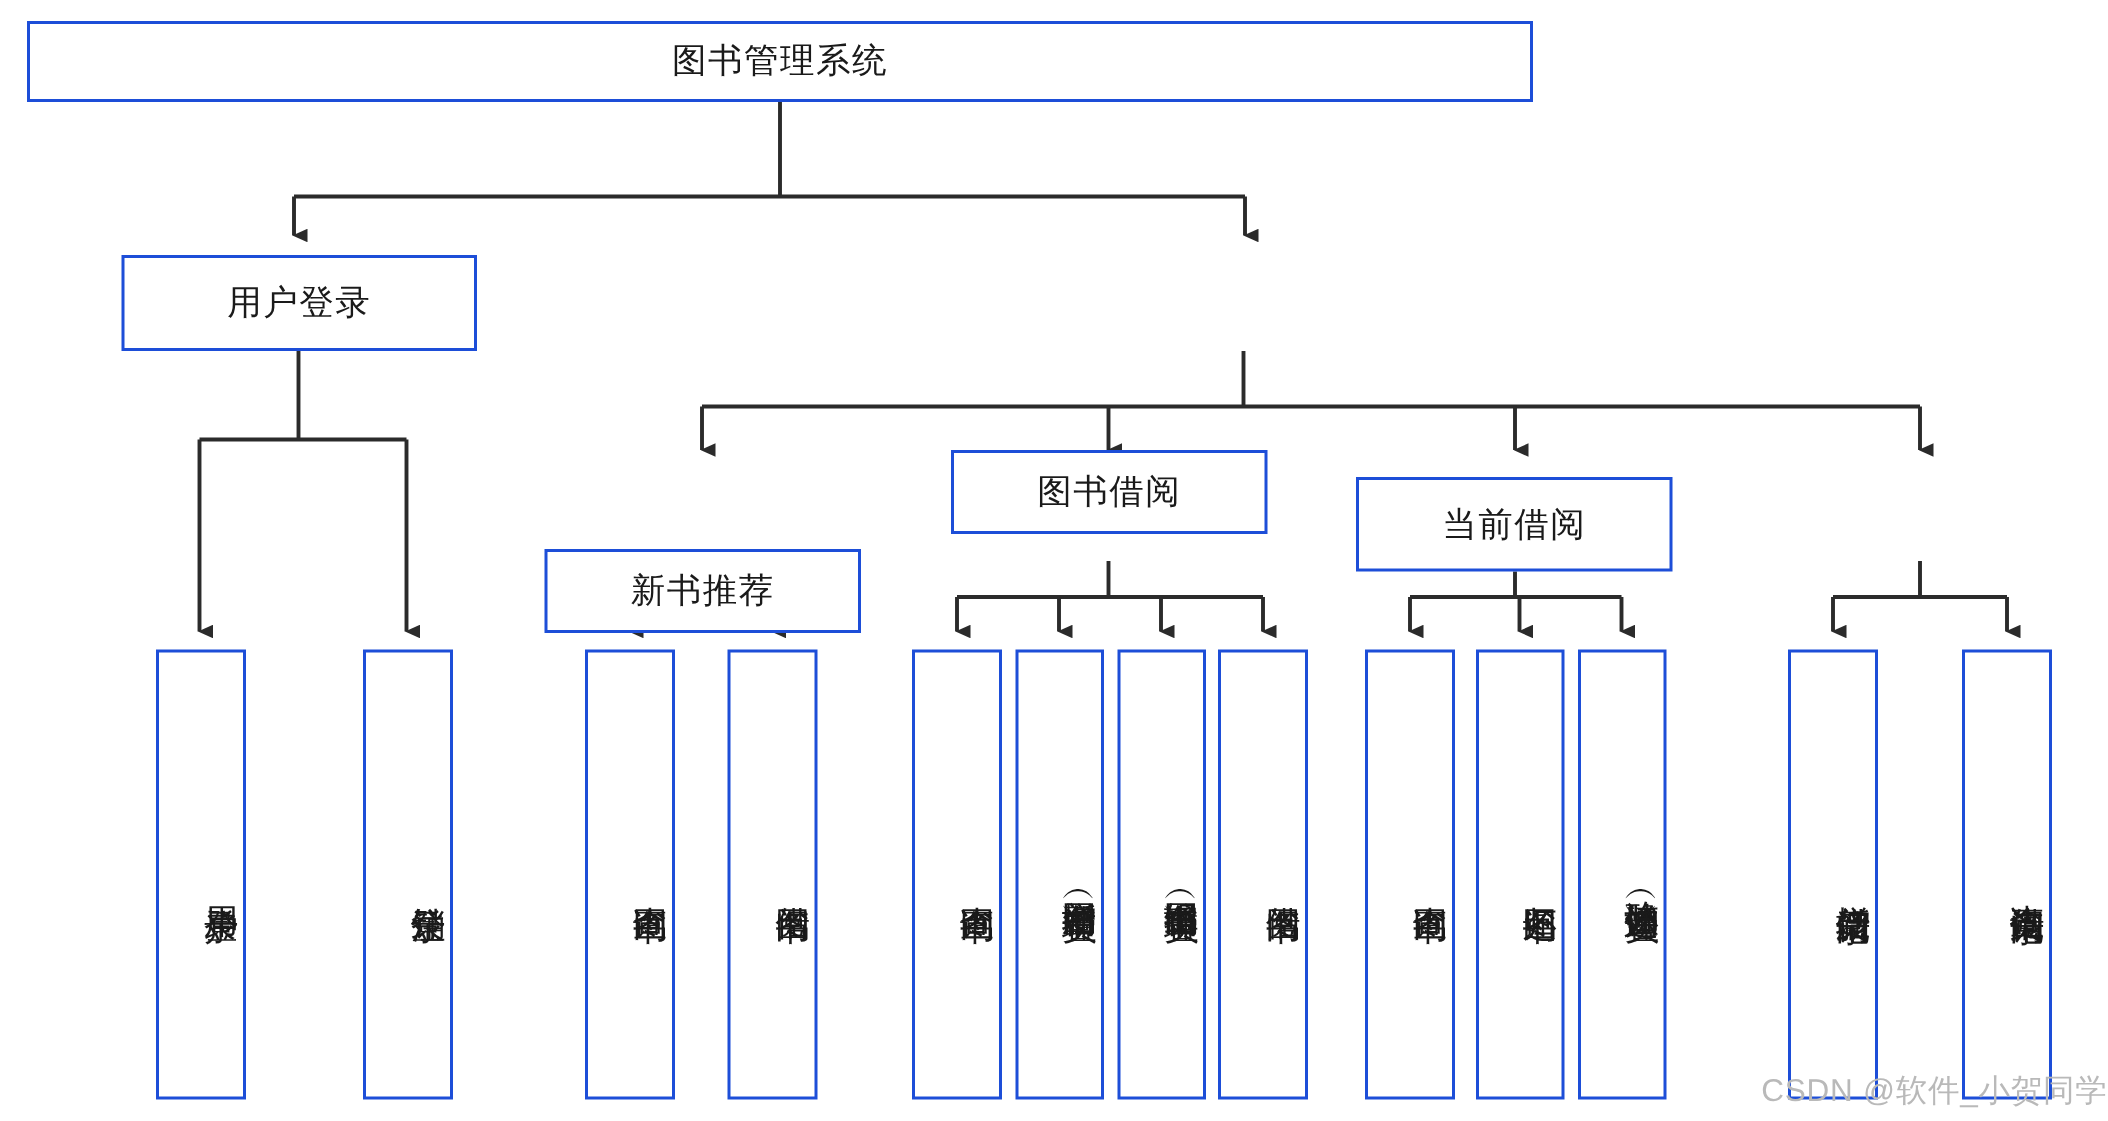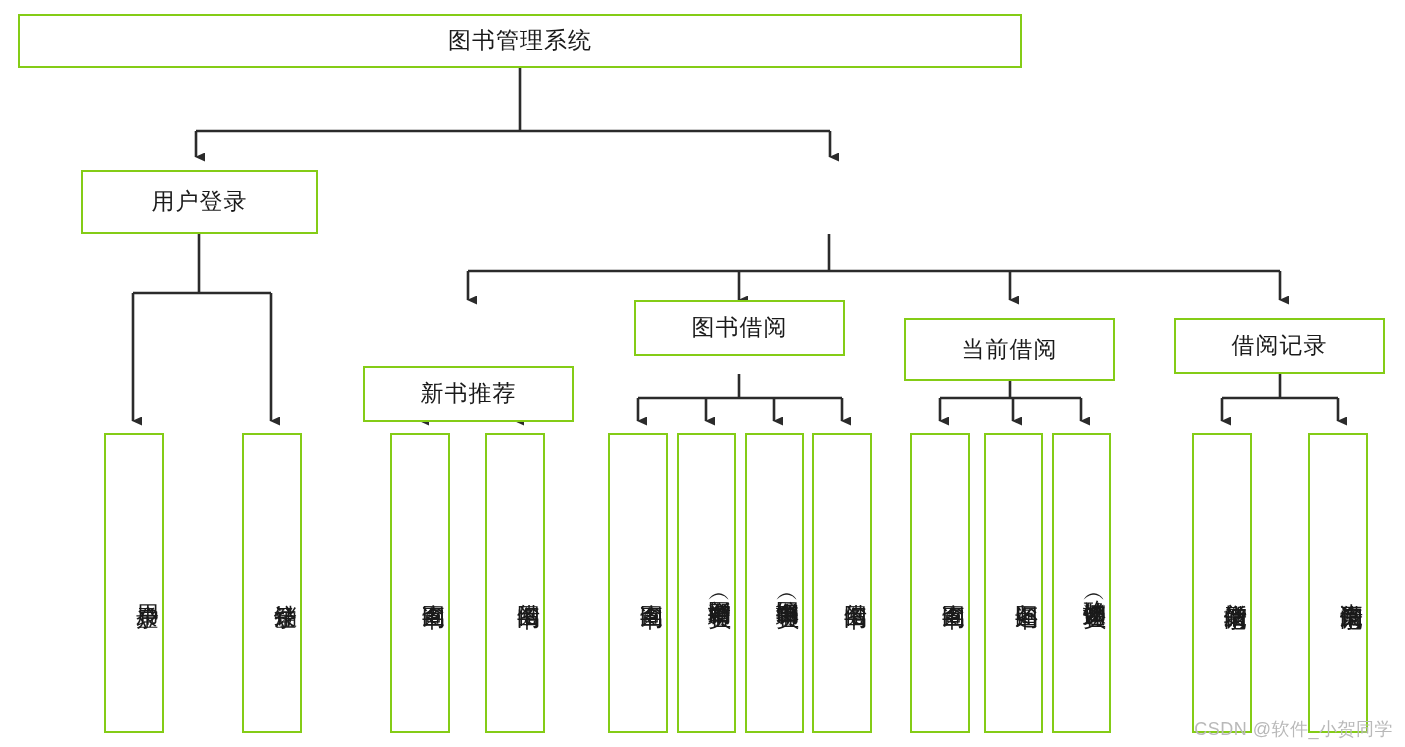--- a/index.html
+++ b/index.html
@@ -6,21 +6,21 @@
   body{font-family:"Liberation Sans","DejaVu Sans",sans-serif;}
   #canvas{
     position:relative;
     width:1405px;height:747px;
     background:#ffffff;
     overflow:hidden;
   }
   .node{
     position:absolute;
     box-sizing:border-box;
-    border:2px solid #84cc16;
+    border:2px solid #1d4ed8;
     background:#ffffff;
     display:flex;
     align-items:center;
     justify-content:center;
     color:#1a1a1a;
     text-align:center;
   }
   .node.horiz{
     font-size:23px;
     line-height:1.2;
@@ -40,23 +40,23 @@
     align-items:flex-start;
     padding-top:6px;
   }
   #edges{
     position:absolute;left:0;top:0;
     width:1405px;height:747px;
     pointer-events:none;
   }
   .watermark{
     position:absolute;
-    right:12px;
+    right:0;
     bottom:6px;
-    font-size:18px;
+    font-size:21px;
     color:#b9b9b9;
     letter-spacing:0.5px;
     white-space:nowrap;
   }
 </style>
 </head>
 <body>
 
 <div id="canvas">
 
@@ -120,23 +120,20 @@
 
   <div class="node horiz" style="left:363px;top:318px;width:211px;height:56px;margin-top:48px;">
     <span>新书推荐</span>
   </div>
   <div class="node horiz" style="left:634px;top:300px;width:211px;height:56px;">
     <span>图书借阅</span>
   </div>
   <div class="node horiz" style="left:904px;top:318px;width:211px;height:63px;">
     <span>当前借阅</span>
   </div>
-  <div class="node horiz" style="left:1174px;top:318px;width:211px;height:56px;">
-    <span>借阅记录</span>
-  </div>
 
   <div class="node vert" style="left:104px;top:433px;width:60px;height:300px;">
     <span>用户登录</span>
   </div>
   <div class="node vert" style="left:242px;top:433px;width:60px;height:300px;">
     <span>注销登录</span>
   </div>
 
   <div class="node vert" style="left:390px;top:433px;width:60px;height:300px;">
     <span>查询图书</span>

